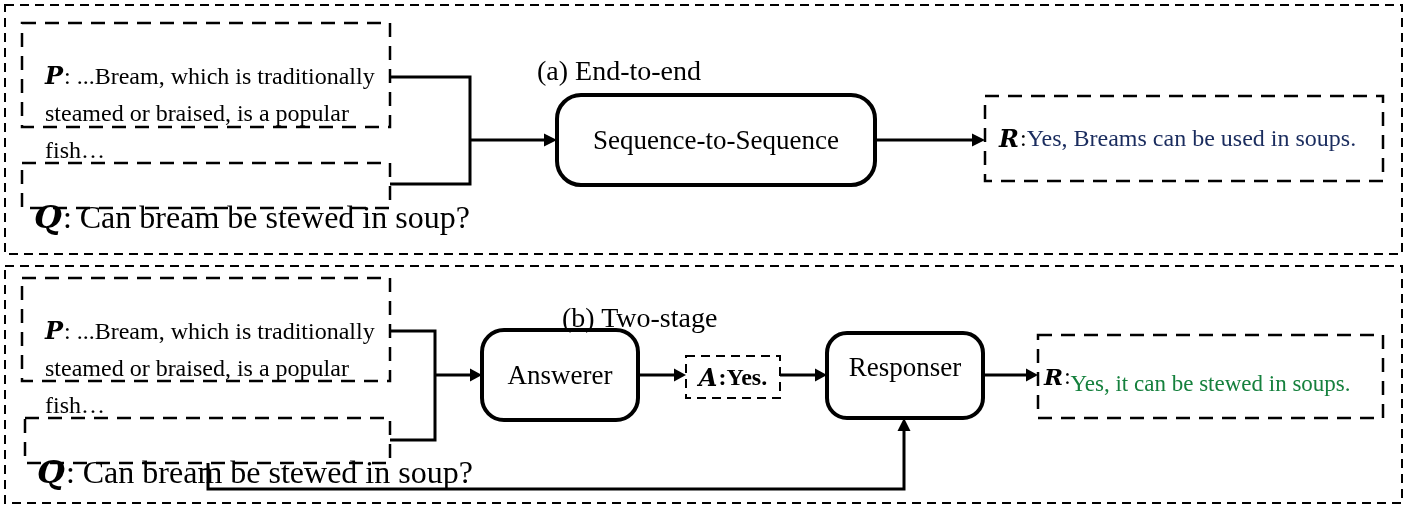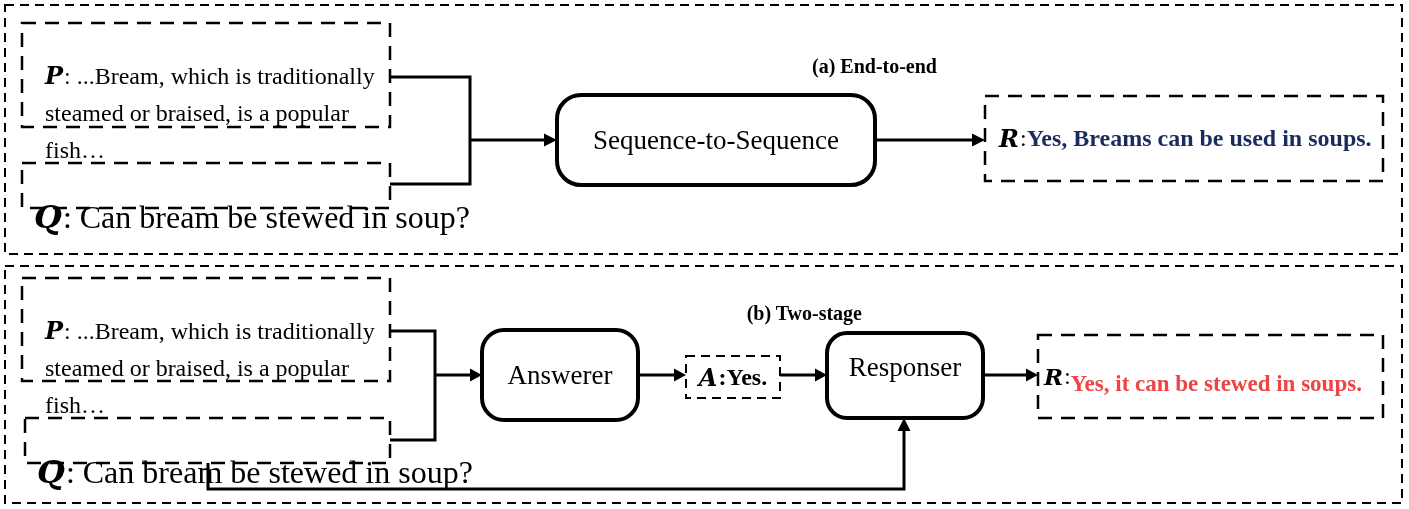--- a/index.html
+++ b/index.html
@@ -7,41 +7,41 @@
     position:relative;
     width:1409px;height:509px;
     background:#fff;
     font-family:"Liberation Serif","DejaVu Serif",serif;
     color:#000;
     overflow:hidden;
   }
   #wires{position:absolute;left:0;top:0;width:1409px;height:509px;}
   .txt{position:absolute;white-space:nowrap;margin-top:26px;}
   .panel-title{
-    font-weight:bold;font-size:20px;text-align:right;
+    font-weight:normal;font-size:28px;text-align:left;
   }
   .passage{
     font-size:24px;line-height:37px;white-space:nowrap;
   }
   .qline{font-size:32px;}
   .node-label{
     position:absolute;display:flex;align-items:center;justify-content:center;
     font-weight:normal;font-size:27px;
   }
   .resp{
     position:absolute;display:flex;align-items:center;
     font-size:24px;
   }
   .resp-b{font-size:23px;}
   .sym{
     font-weight:bold;font-style:italic;
     font-family:"DejaVu Serif","Liberation Serif",serif;
     padding-right:1px;
   }
-  .answer{font-weight:bold;}
+  .answer{font-weight:normal;}
   .abox-text{
     position:absolute;display:flex;align-items:center;justify-content:center;
     font-size:24px;font-weight:bold;
   }
 </style>
 </head>
 <body>
 
 <div id="stage">
 
@@ -120,16 +120,16 @@
     <span class="sym">A</span>
       <span>: </span>
       <span>Yes.</span>
   </div>
 
   <div class="node-label" style="left:827px;top:325px;width:156px;height:85px;">Responser</div>
 
   <div class="resp resp-b" style="left:1044px;top:335px;height:83px;">
     <span class="sym">R</span>
       <span>: </span>
-      <span class="answer" style="color: #ef4444; margin-top: 15px;">Yes, it can be stewed in soups.</span>
+      <span class="answer" style="color: #15803d; margin-top: 15px;">Yes, it can be stewed in soups.</span>
   </div>
 
 </div>
 
 </body></html>

